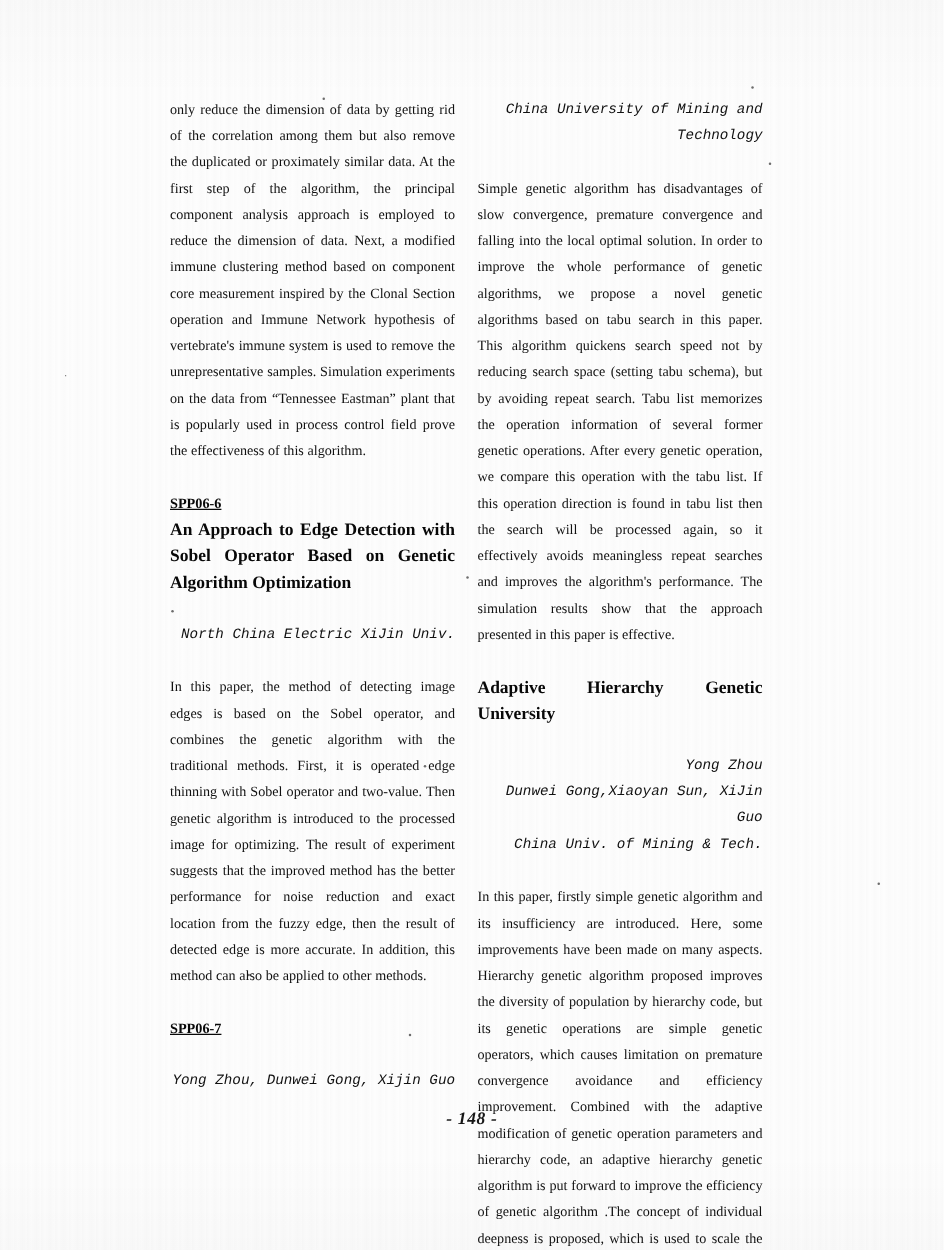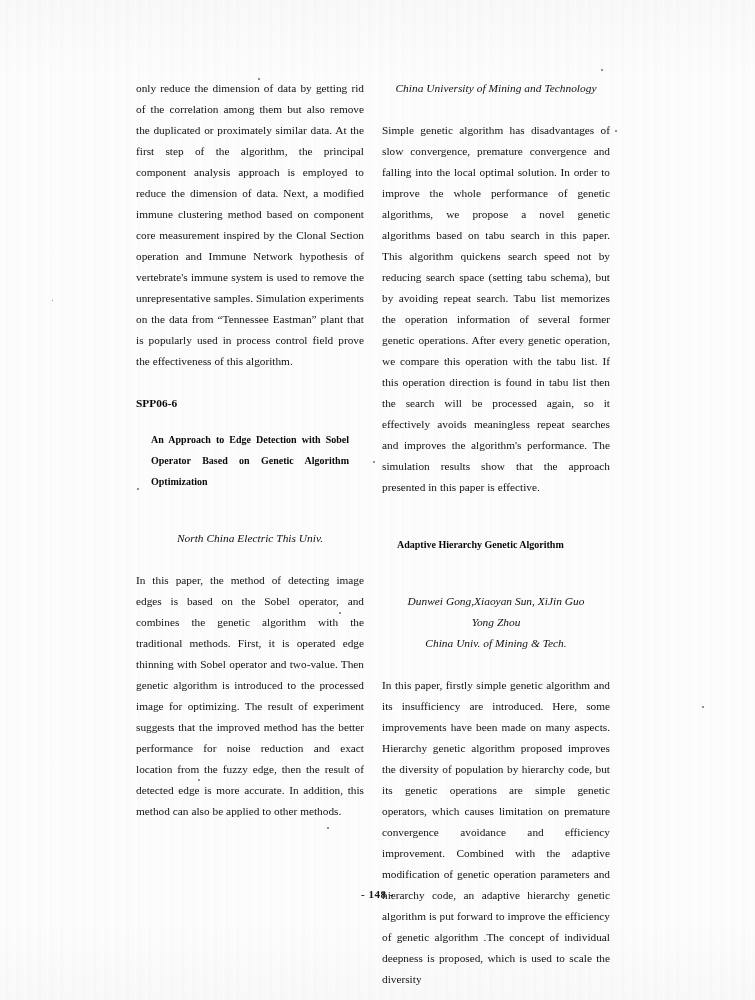--- a/index.html
+++ b/index.html
@@ -57,53 +57,56 @@
     text-align: justify;
     text-justify: inter-word;
     color: #151515;
     word-spacing: 0.1px;
   }
   p.body {
     text-indent: 0;
   }
   .authors, .affil {
     font-style: italic;
-    text-align: center;
+    text-align: right;
     font-size: 11.4px;
+    font-family: Liberation Mono, monospace;
   }
   .paper-id {
     margin: 0;
     font-size: 11.4px;
     line-height: 21px;
     font-weight: bold;
     color: #0d0d0d;
     text-align: left;
+    text-decoration: underline;
   }
   .paper-title {
-    margin: 15px;
-    font-size: 10px;
+    margin: 0;
+    font-size: 14px;
     line-height: 21px;
     font-weight: bold;
     color: #0d0d0d;
     text-align: justify;
     text-justify: inter-word;
   }
   .gap-lg { height: 21px; }
   .gap-md { height: 21px; }
 
   .folio {
     position: absolute;
     left: 0;
     right: 0;
     top: 888px;
     text-align: center;
-    font-size: 11px;
+    font-size: 14px;
     font-weight: bold;
     letter-spacing: .5px;
     color: #1a1a1a;
+    font-style: italic;
   }
   
   .ink {
     filter: blur(0.18px) contrast(1.04);
   }
 </style>
 </head>
 <body>
 
 <div class="page">
@@ -128,54 +131,56 @@
       <p class="body">only reduce the dimension of data by getting rid of the correlation among them but also remove the duplicated or proximately similar data.    At the first step of the algorithm, the principal component analysis approach is employed to reduce the dimension of data. Next, a modified immune clustering method based on component core measurement inspired by the Clonal Section operation and Immune Network hypothesis of vertebrate's immune system is used to remove the unrepresentative samples. Simulation experiments on the data from “Tennessee Eastman” plant that is popularly used in process control field prove the effectiveness of this algorithm.</p>
 
       <div class="gap-lg"></div>
 
       <div>
         <p class="paper-id">SPP06-6</p>
         <p class="paper-title">An Approach to Edge Detection with Sobel Operator Based on Genetic Algorithm Optimization</p>
 
         <div class="gap-md"></div>
 
-        <p class="affil">North China Electric This Univ.</p>
+        <p class="affil">North China Electric XiJin Univ.</p>
 
         <div class="gap-md"></div>
 
         <p class="body">In this paper, the method of detecting image edges is based on the Sobel operator, and combines the genetic algorithm with the traditional methods. First, it is operated edge thinning with Sobel operator and two-value. Then genetic algorithm is introduced to the processed image for optimizing. The result of experiment suggests that the improved method has the better performance for noise reduction and exact location from the fuzzy edge, then the result of detected edge is more accurate. In addition, this method can also be applied to other methods.</p>
       </div>
 
       <div class="gap-lg"></div>
 
       <div>
+        <p class="paper-id">SPP06-7</p>
 
         <div class="gap-md"></div>
 
+        <p class="authors">Yong Zhou, Dunwei Gong, Xijin Guo</p>
       </div>
 
     </div>
 
     <div class="col">
 
       <p class="affil">China University of Mining and Technology</p>
 
       <div class="gap-md"></div>
 
       <p class="body">Simple genetic algorithm has disadvantages of slow convergence, premature convergence and falling into the local optimal solution. In order to improve the whole performance of genetic algorithms, we propose a novel genetic algorithms based on tabu search in this paper. This algorithm quickens search speed not by reducing search space (setting tabu schema), but by avoiding repeat search. Tabu list memorizes the operation information of several former genetic operations. After every genetic operation, we compare this operation with the tabu list. If this operation direction is found in tabu list then the search will be processed again, so it effectively avoids meaningless repeat searches and improves the algorithm's performance. The simulation results show that the approach presented in this paper is effective.</p>
 
       <div class="gap-lg"></div>
 
       <div>
-        <p class="paper-title">Adaptive Hierarchy Genetic Algorithm</p>
+        <p class="paper-title">Adaptive Hierarchy Genetic University</p>
 
         <div class="gap-md"></div>
 
+        <p class="authors">Yong Zhou</p>
         <p class="authors">Dunwei Gong,Xiaoyan Sun, XiJin Guo</p>
-        <p class="authors">Yong Zhou</p>
         <p class="affil">China Univ. of Mining &amp; Tech.</p>
 
         <div class="gap-md"></div>
 
         <p class="body">In this paper, firstly simple genetic algorithm and its insufficiency are introduced. Here, some improvements have been made on many aspects. Hierarchy genetic algorithm proposed improves the diversity of population by hierarchy code, but its genetic operations are simple genetic operators, which causes limitation on premature convergence avoidance and efficiency improvement. Combined with the adaptive modification of genetic operation parameters and hierarchy code, an adaptive hierarchy genetic algorithm is put forward to improve the efficiency of genetic algorithm .The concept of individual deepness is proposed, which is used to scale the diversity</p>
       </div>
 
     </div>
   </div>
 

